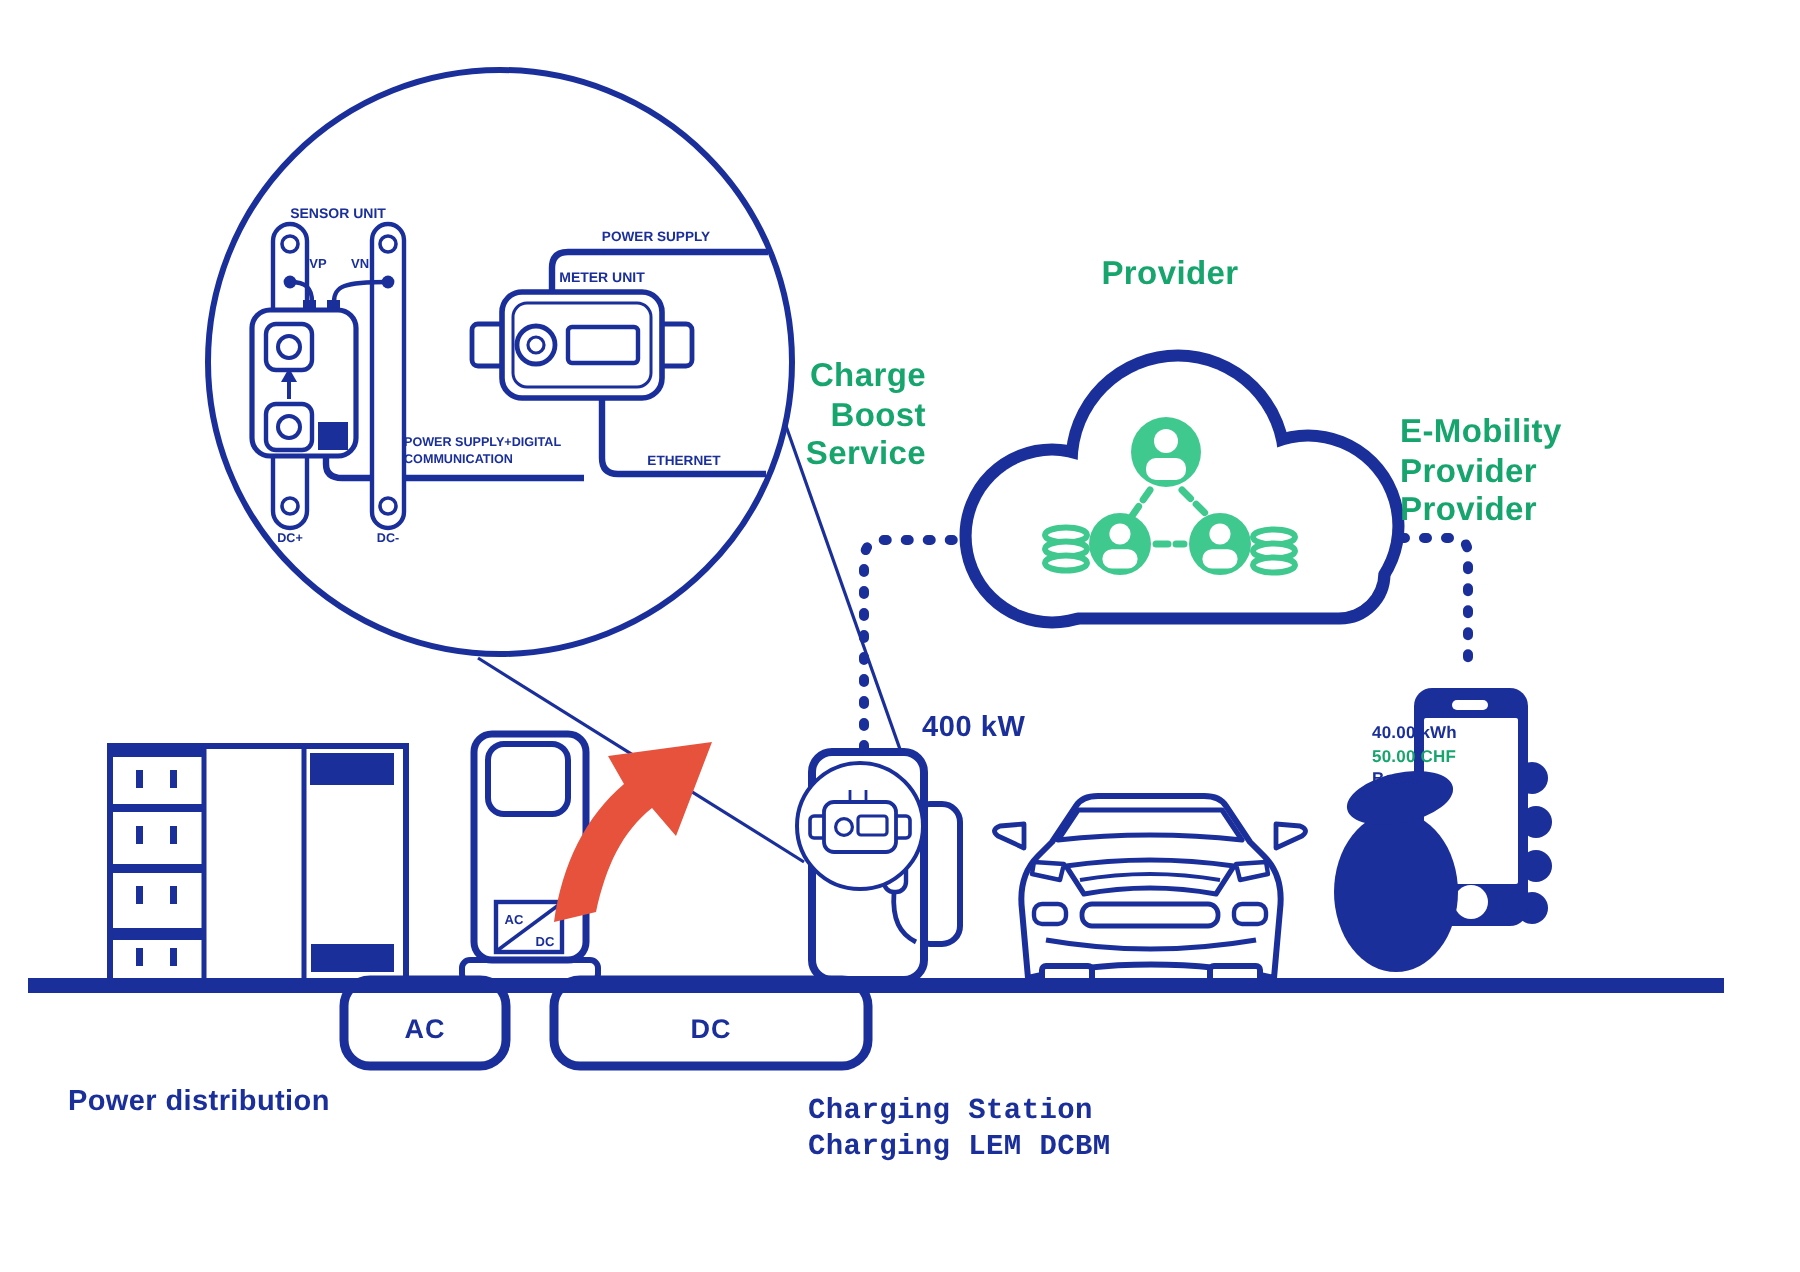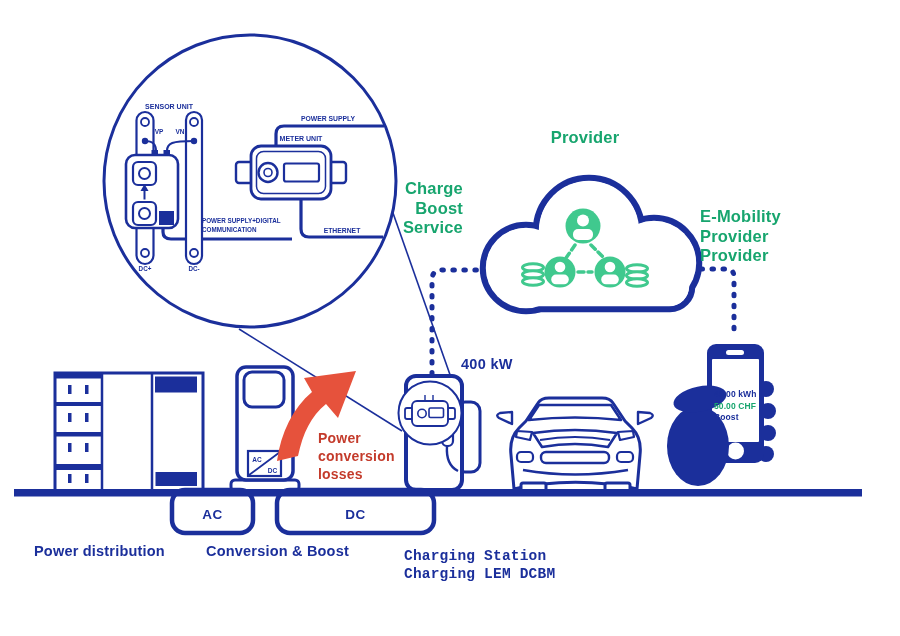--- a/index.html
+++ b/index.html
@@ -246,34 +246,28 @@
 </div>
 
 <div class="label green h" style="left:700px;top:179px;margin-top:28px;">
   <div>E-Mobility</div>
   <div>Provider</div>
   <div>Provider</div>
 </div>
 
 <div class="label kw" style="left:461px;top:356px;">400 kW</div>
 
-<div class="label redtxt loss" style="left:318px;top:429px;">
-  <div>Power</div>
-  <div>conversion</div>
-  <div>losses</div>
-</div>
-
-<div class="label screen-txt" style="left:714px;top:361px;margin-top:28px;">
+
+<div class="label screen-txt" style="left:686px;top:361px;">
   <div>40.00 kWh</div>
   <div class="green">50.00 CHF</div>
   <div>Boost</div>
 </div>
 
 <div class="label cap" style="left:34px;top:543px;text-align:right;">Power distribution</div>
 
-<div class="label cap" style="left:206px;top:543px;">Conversion &amp; Boost</div>
 
 <div class="label cap" style="left:404px;top:548px;font-family:Liberation Mono, monospace;">
   <div>Charging Station</div>
   <div>Charging LEM DCBM</div>
 </div>
 
 </div>
 
 </body></html>

